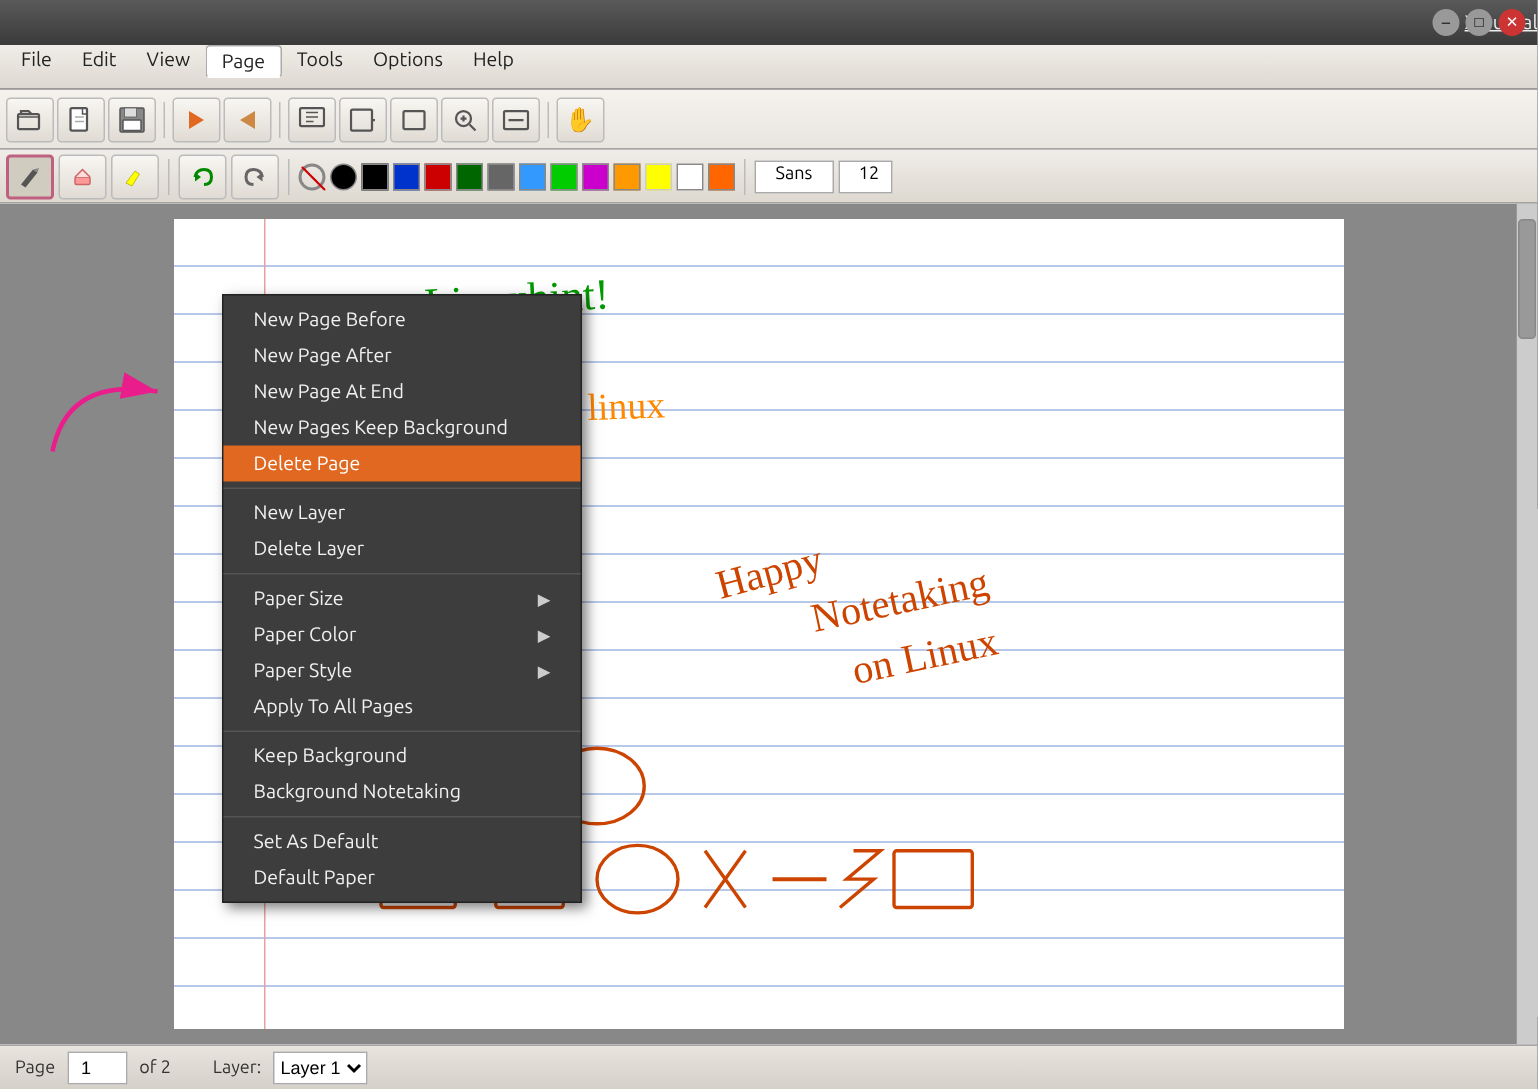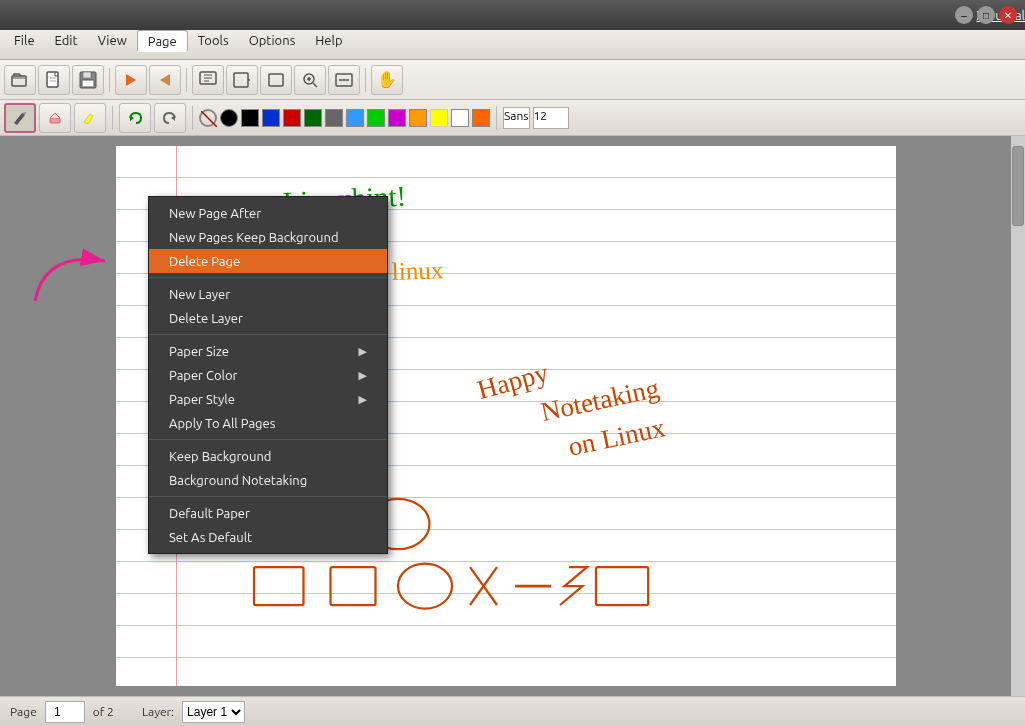--- a/index.html
+++ b/index.html
@@ -111,21 +111,21 @@
     }
     .color-square {
       width: 18px;
       height: 18px;
       border: 1px solid #888;
       cursor: pointer;
     }
     .font-box {
       background: #fff;
       border: 1px solid #aaa;
-      padding: 1px 0;
+      padding: 1px 13px;
       font-size: 12px;
       height: 22px;
       cursor: pointer;
     }
 
     
     .main-area {
       display: flex;
       height: calc(726px - 30px - 30px - 40px - 36px - 30px);
     }
@@ -454,21 +454,27 @@
           <marker id="arrowhead" markerWidth="8" markerHeight="6" refX="8" refY="3" orient="auto">
             <polygon points="0 0, 8 3, 0 6" fill="#e91e8c"></polygon>
           </marker>
         </defs>
         <path d="M20 70 Q30 20 90 30" fill="none" stroke="#e91e8c" stroke-width="3" marker-end="url(#arrowhead)"></path>
       </svg>
     </div>
 
     <div class="dropdown-menu">
       <div class="menu-item">
+        <span>New Page Before</span>
+      </div>
+      <div class="menu-item">
         <span>New Page After</span>
+      </div>
+      <div class="menu-item">
+        <span>New Page At End</span>
       </div>
       <div class="menu-item">
         <span>New Pages Keep Background</span>
       </div>
       <div class="menu-item highlighted">
         <span>Delete Page</span>
       </div>
       <div class="menu-separator"></div>
       <div class="menu-item">
         <span>New Layer</span>
@@ -494,24 +500,24 @@
       </div>
       <div class="menu-separator"></div>
       <div class="menu-item">
         <span>Keep Background</span>
       </div>
       <div class="menu-item">
         <span>Background Notetaking</span>
       </div>
       <div class="menu-separator"></div>
       <div class="menu-item">
+        <span>Set As Default</span>
+      </div>
+      <div class="menu-item">
         <span>Default Paper</span>
-      </div>
-      <div class="menu-item">
-        <span>Set As Default</span>
       </div>
     </div>
   </div>
 
   <div class="scrollbar">
     <div class="scrollbar-thumb"></div>
   </div>
 </div>
 
 <div class="statusbar">

